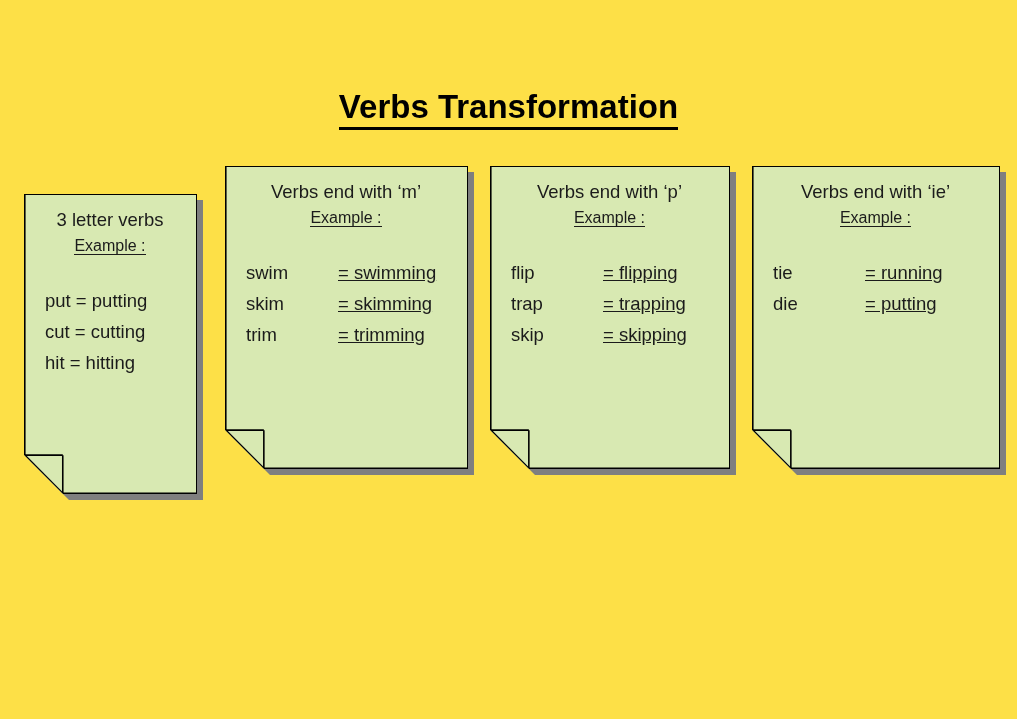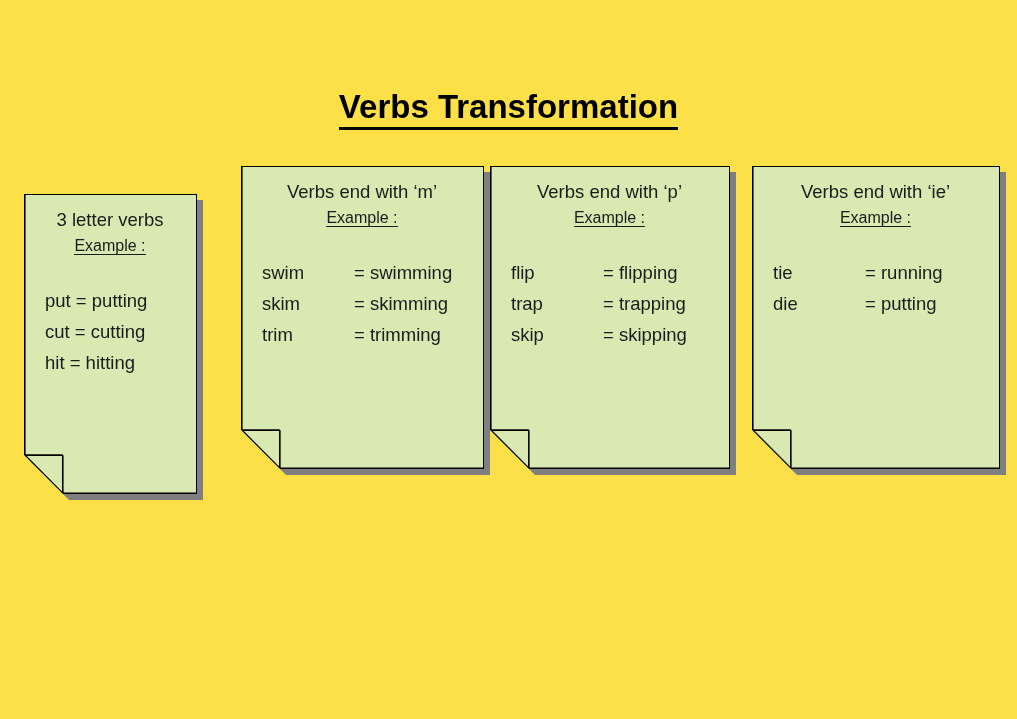--- a/index.html
+++ b/index.html
@@ -112,30 +112,30 @@
     padding-left: 11px;
   }
   .verb-row {
     display: flex;
     font-size: 18.5px;
     line-height: 31px;
     color: #1b1b1b;
     white-space: nowrap;
   }
   .verb-row .verb-base { display: inline-block; }
-  .verb-row .verb-result { display: inline-block; }
+  .verb-row .verb-result { display: inline-block; text-decoration: underline; }
 
   
   .verb-list.inline .verb-row .verb-base { margin-right: 0; }
   
   .verb-list.cols .verb-row .verb-base { width: 92px; flex: 0 0 92px; }
 
   
   #card-1 { left: 24px;  width: 173px; height: 300px; margin-top: 28px; }
-  #card-2 { left: 225px; width: 243px; height: 303px; margin-left: 16px; }
+  #card-2 { left: 225px; width: 243px; height: 303px; }
   #card-3 { left: 490px; width: 240px; height: 303px; }
   #card-4 { left: 752px; width: 248px; height: 303px; }
 </style>
 </head>
 <body>
 
 <div id="slide">
 
   <div id="slide-title">
     <span class="title-text">Verbs Transformation</span>

